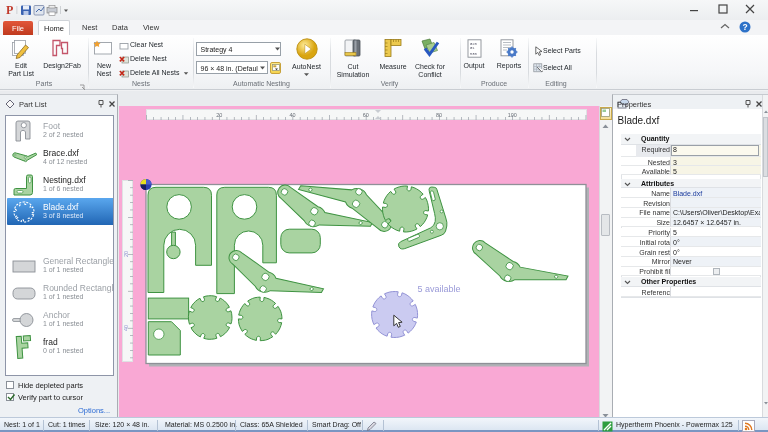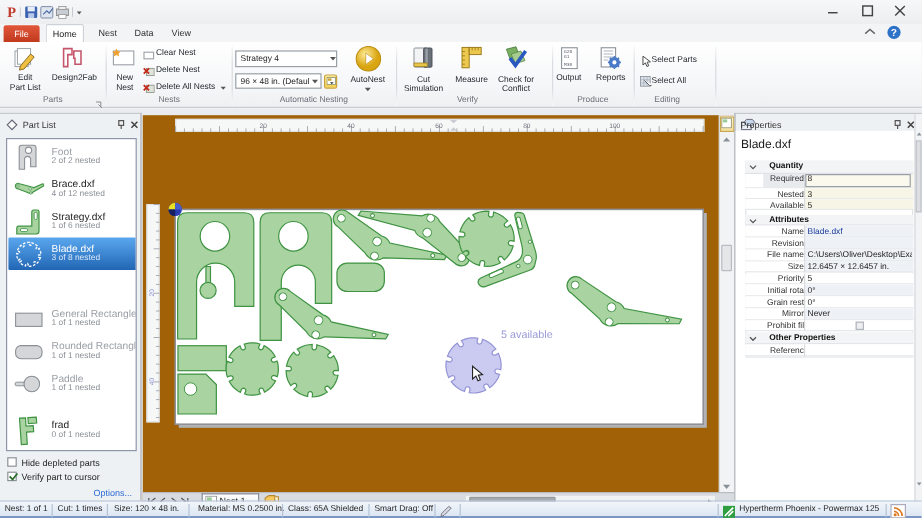--- a/index.html
+++ b/index.html
@@ -218,21 +218,21 @@
             </svg></div>
           <div class="pl-name">Brace.dxf</div>
           <div class="pl-sub">4 of 12 nested</div>
         </div>
 <div class="pl-item" style="top:55px;">
           <div class="abs" style="left:4px;top:1px;width:26px;height:25px"><svg width="26" height="26" viewBox="0 0 26 26">
               <path d="M3,23 v-5 q0,-1.5 1.5,-1.5 h11 v-12 q0,-1.5 1.5,-1.5 h3 q1.5,0 1.5,1.5 v16 q0,2.5 -2.5,2.5 z" fill="#a9d3a1" stroke="#3f9342" stroke-width="1"></path>
               <rect x="17.5" y="5" width="2.5" height="6" rx="1.2" fill="#fff" stroke="#3f9342" stroke-width="0.7"></rect>
               <rect x="6" y="18.5" width="6" height="2.5" rx="1.2" fill="#fff" stroke="#3f9342" stroke-width="0.7"></rect>
             </svg></div>
-          <div class="pl-name">Strategy.dxf</div>
+          <div class="pl-name">Nesting.dxf</div>
           <div class="pl-sub">1 of 6 nested</div>
         </div>
 <div class="pl-item" style="top:82px;left:1px;width:107px;background:linear-gradient(#5aa7ee,#2166b4);border-radius:1px">
           <div class="abs" style="left:4px;top:1px;width:26px;height:25px"><svg width="26" height="26" viewBox="-13 -13 26 26">
               <path d="M9.6,2.7 L9.2,3.8 L8.7,4.9 L8.1,5.9 L7.4,6.8 L6.5,7.6 L5.8,6.6 L5.5,6.3 L5.1,6.1 L4.6,6.2 L4.2,6.5 L4.0,6.8 L4.0,7.3 L4.2,7.7 L4.9,8.7 L4.9,8.7 L3.8,9.2 L2.7,9.6 L1.6,9.9 L0.4,10.0 L-0.7,10.0 L-0.5,8.7 L-0.5,8.3 L-0.8,7.9 L-1.1,7.6 L-1.6,7.6 L-2.0,7.7 L-2.3,8.0 L-2.5,8.4 L-2.7,9.6 L-2.7,9.6 L-3.8,9.2 L-4.9,8.7 L-5.9,8.1 L-6.8,7.4 L-7.6,6.5 L-6.6,5.8 L-6.3,5.5 L-6.1,5.1 L-6.2,4.6 L-6.5,4.2 L-6.8,4.0 L-7.3,4.0 L-7.7,4.2 L-8.7,4.9 L-8.7,4.9 L-9.2,3.8 L-9.6,2.7 L-9.9,1.6 L-10.0,0.4 L-10.0,-0.7 L-8.7,-0.5 L-8.3,-0.5 L-7.9,-0.8 L-7.6,-1.1 L-7.6,-1.6 L-7.7,-2.0 L-8.0,-2.3 L-8.4,-2.5 L-9.6,-2.7 L-9.6,-2.7 L-9.2,-3.8 L-8.7,-4.9 L-8.1,-5.9 L-7.4,-6.8 L-6.5,-7.6 L-5.8,-6.6 L-5.5,-6.3 L-5.1,-6.1 L-4.6,-6.2 L-4.2,-6.5 L-4.0,-6.8 L-4.0,-7.3 L-4.2,-7.7 L-4.9,-8.7 L-4.9,-8.7 L-3.8,-9.2 L-2.7,-9.6 L-1.6,-9.9 L-0.4,-10.0 L0.7,-10.0 L0.5,-8.7 L0.5,-8.3 L0.8,-7.9 L1.1,-7.6 L1.6,-7.6 L2.0,-7.7 L2.3,-8.0 L2.5,-8.4 L2.7,-9.6 L2.7,-9.6 L3.8,-9.2 L4.9,-8.7 L5.9,-8.1 L6.8,-7.4 L7.6,-6.5 L6.6,-5.8 L6.3,-5.5 L6.1,-5.1 L6.2,-4.6 L6.5,-4.2 L6.8,-4.0 L7.3,-4.0 L7.7,-4.2 L8.7,-4.9 L8.7,-4.9 L9.2,-3.8 L9.6,-2.7 L9.9,-1.6 L10.0,-0.4 L10.0,0.7 L8.7,0.5 L8.3,0.5 L7.9,0.8 L7.6,1.1 L7.6,1.6 L7.7,2.0 L8.0,2.3 L8.4,2.5 L9.6,2.7 Z" fill="none" stroke="#fff" stroke-width="1.1" stroke-dasharray="2.2,1.4"></path>
             </svg></div>
           <div class="pl-name" style="color:#fff">Blade.dxf</div>
           <div class="pl-sub" style="color:#dce8f8">3 of 8 nested</div>
         </div>
 <div class="pl-item gray" style="top:136px;">
@@ -247,41 +247,41 @@
               <rect x="2" y="8" width="22" height="11" rx="4.5" fill="#d4d6d8" stroke="#8a8f95" stroke-width="0.9"></rect>
             </svg></div>
           <div class="pl-name">Rounded Rectangle</div>
           <div class="pl-sub">1 of 1 nested</div>
         </div>
 <div class="pl-item gray" style="top:190px;">
           <div class="abs" style="left:4px;top:1px;width:26px;height:25px"><svg width="26" height="26" viewBox="0 0 26 26">
               <path d="M3,11.5 h7 v3 h-7 q-1.5,0 -1.5,-1.5 q0,-1.5 1.5,-1.5 z" fill="#d4d6d8" stroke="#8a8f95" stroke-width="0.8"></path>
               <circle cx="15.5" cy="13" r="6.5" fill="#d4d6d8" stroke="#8a8f95" stroke-width="0.9"></circle>
             </svg></div>
-          <div class="pl-name">Paddle</div>
+          <div class="pl-name">Anchor</div>
           <div class="pl-sub">1 of 1 nested</div>
         </div>
-<div class="pl-item" style="top:229px;padding-left:35px;">
+<div class="pl-item" style="top:217px;padding-left:35px;">
           <div class="abs" style="left:4px;top:1px;width:26px;height:25px"><svg width="26" height="26" viewBox="0 0 26 26">
               <path d="M6,2 h5 v7 h6 v5 h-6 v10 h-5 z M13,2 h7 v5 h-7 z" fill="#a9d3a1" stroke="#3f9342" stroke-width="1" fill-rule="evenodd" transform="rotate(-4 13 13)"></path>
             </svg></div>
           <div class="pl-name">frad</div>
           <div class="pl-sub">0 of 1 nested</div>
         </div>
 </div>
 <div class="abs" style="left:6px;top:286px;width:8px;height:8px;background:#fff;border:1px solid #8a9098"></div>
 <div class="abs" style="left:18px;top:286px;font-size:7.5px;color:#222">Hide depleted parts</div>
 <div class="abs" style="left:6px;top:298px;width:8px;height:8px;background:#fff;border:1px solid #8a9098"></div>
 <svg class="abs" style="left:6px;top:297px" width="10" height="10" viewBox="0 0 10 10">
         <path d="M2,5 l2.5,2.5 4,-5" stroke="#2a6a2a" stroke-width="1.4" fill="none"></path>
       </svg>
 <div class="abs" style="left:18px;top:298px;font-size:7.5px;color:#222">Verify part to cursor</div>
 <div class="abs" style="left:78px;top:311px;font-size:7.5px;color:#2a6ad4">Options...</div>
 </div>
-<div class="abs" style="left:119px;top:5px;width:493px;height:326px;background:#a16207">
+<div class="abs" style="left:119px;top:15px;width:493px;height:326px;background:#f9a8d4">
 <div class="abs" style="left:27px;top:3px;width:441px;height:11px;background:#f6f7f7;border:1px solid #e0e2e4"></div>
 <svg class="abs" style="left:0px;top:2px" width="480" height="13" viewBox="0 0 480 13">
         <rect x="27.0" y="7" width="0.7" height="5" fill="#9aa0a8"></rect>
         <rect x="34.3" y="9" width="0.7" height="3" fill="#9aa0a8"></rect>
         <rect x="41.7" y="9" width="0.7" height="3" fill="#9aa0a8"></rect>
         <rect x="49.0" y="9" width="0.7" height="3" fill="#9aa0a8"></rect>
         <rect x="56.3" y="9" width="0.7" height="3" fill="#9aa0a8"></rect>
         <rect x="63.6" y="7" width="0.7" height="5" fill="#9aa0a8"></rect>
         <rect x="71.0" y="9" width="0.7" height="3" fill="#9aa0a8"></rect>
         <rect x="78.3" y="9" width="0.7" height="3" fill="#9aa0a8"></rect>

